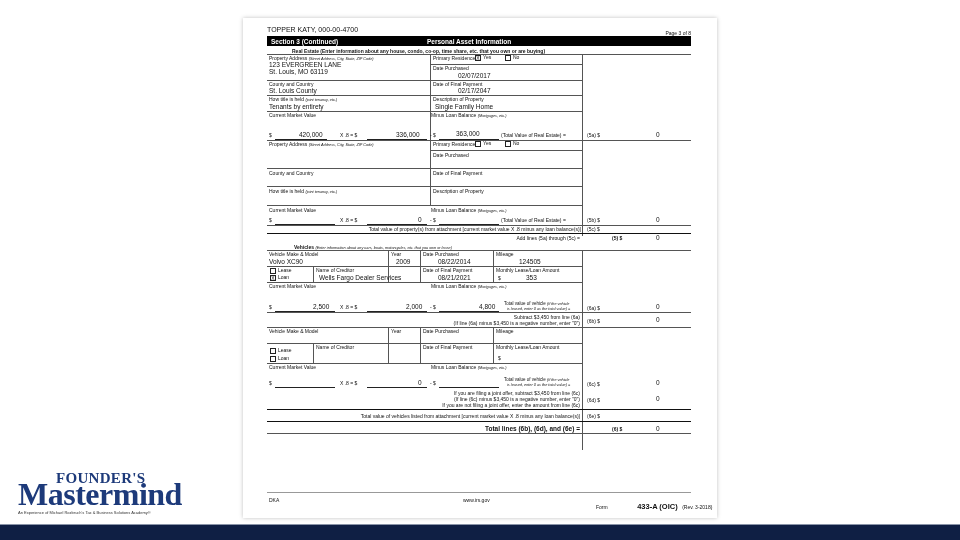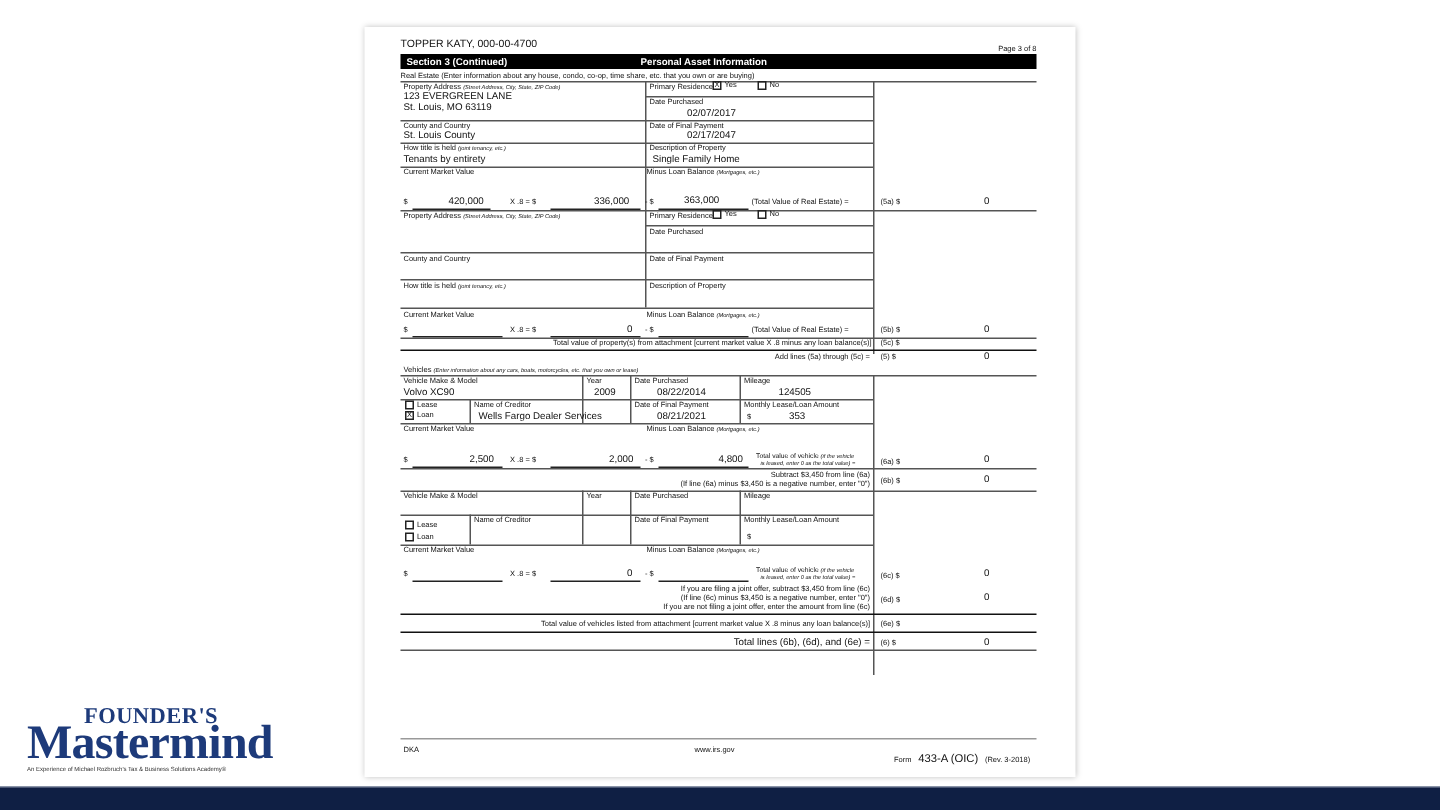--- a/index.html
+++ b/index.html
@@ -9,21 +9,21 @@
   .abs { position: absolute; white-space: nowrap; }
   .t5 { font-size: 5px; }
   .t7 { font-size: 7px; }
   .hline { position: absolute; height: 0; border-top: 1px solid #555; }
   .hline.thick { border-top: 1.5px solid #111; }
   .vline { position: absolute; width: 0; border-left: 1px solid #555; }
   .uline { position: absolute; height: 0; border-top: 0.8px solid #222; }
   .section-bar { position: absolute; left: 24px; top: 18px; width: 424px; height: 10px; background: #000; color: #fff; font-weight: bold; font-size: 6.5px; }
   .chk { display: inline-block; width: 6px; height: 6px; border: 0.8px solid #222; vertical-align: middle; font-size: 5px; line-height: 5px; text-align: center; margin-right: 2px; }
   .val { font-size: 6.5px; }
-  .b { font-weight: normal; }
+  .b { font-weight: bold; margin-left: 25px; }
   .i { font-style: italic; font-size: 3.8px; }
   .logo { position: absolute; left: 18px; top: 470px; width: 190px; }
   .logo .founders { position: absolute; left: 38px; top: 0; font-family: "Liberation Serif", serif; font-weight: bold; font-size: 15px; color: #1d3a7a; letter-spacing: 0.3px; }
   .logo .mastermind { position: absolute; left: 0; top: 8px; font-family: "Liberation Serif", serif; font-weight: bold; font-size: 32px; color: #1d3a7a; letter-spacing: -0.5px; line-height: 32px; }
   .logo .tagline { position: absolute; left: 0; top: 40px; font-family: "Liberation Sans", sans-serif; font-size: 4px; color: #333; white-space: nowrap; }
   .footer-bar { position: absolute; left: 0; top: 524px; width: 960px; height: 16px; background: #0f1f44; border-top: 1px solid #8a94a8; }
 </style>
 </head>
 <body>
 

